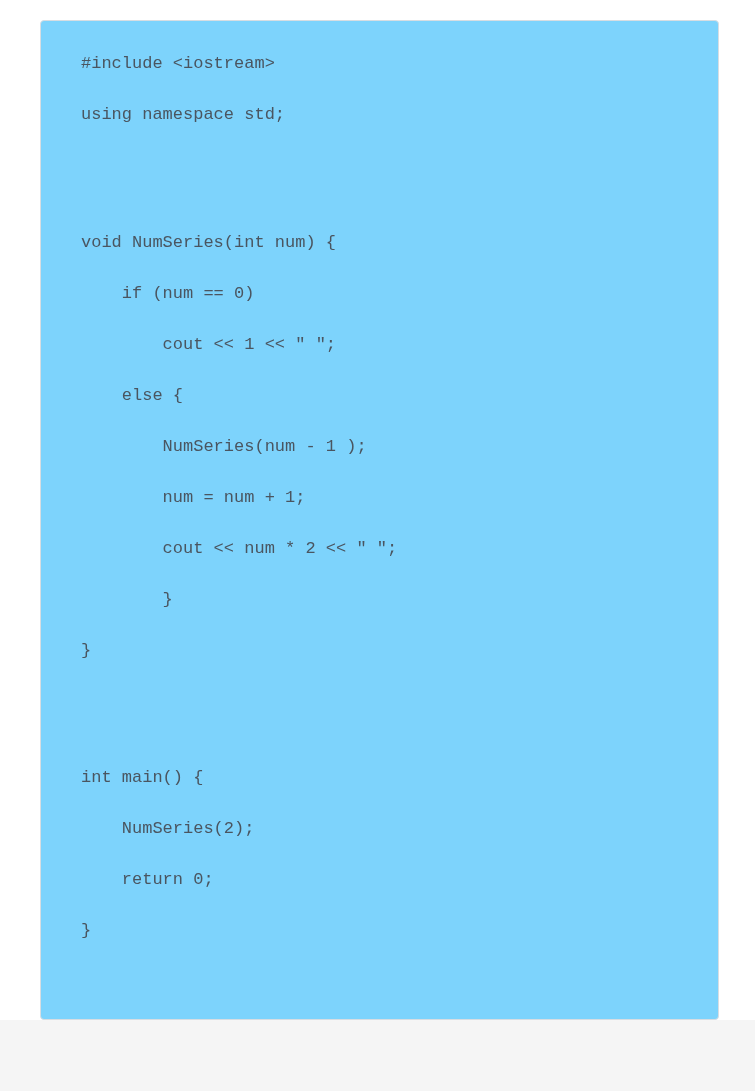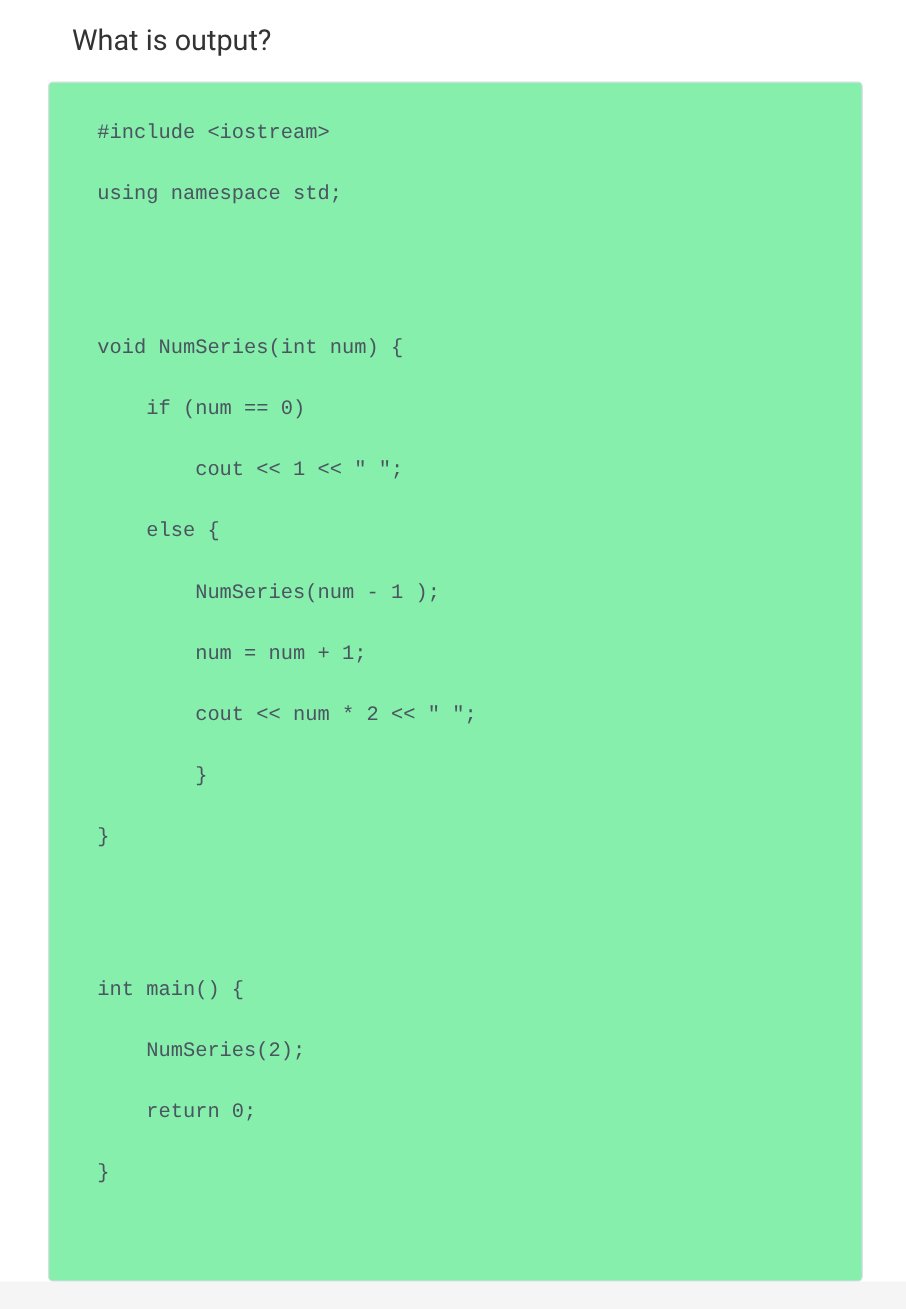--- a/index.html
+++ b/index.html
@@ -17,38 +17,37 @@
       background: #ffffff;
       padding: 20px 0 0 0;
     }
     .question-title {
       font-size: 24px;
       font-weight: 400;
       color: #333333;
       padding: 0 0 20px 60px;
     }
     .code-panel {
-      background: #86efac;
+      background: #7dd3fc;
       border: 1px solid #d8dde2;
       border-radius: 4px;
       margin: 0 36px 20px 40px;
       padding: 30px 30px 30px 40px;
       font-family: 'Courier New', Courier, monospace;
       font-size: 17px;
       color: #4a5560;
       line-height: 1.5;
       white-space: pre;
       min-height: 1000px;
     }
   </style>
 </head>
 <body>
 
 <div class="container">
-  <h2 class="question-title">What is output?</h2>
   <div class="code-panel"><span>#include &lt;iostream&gt;</span>
 
 <span>using namespace std;</span>
 
 
 
 
 <span>void NumSeries(int num) {</span>
 
 <span>    if (num == 0)</span>

